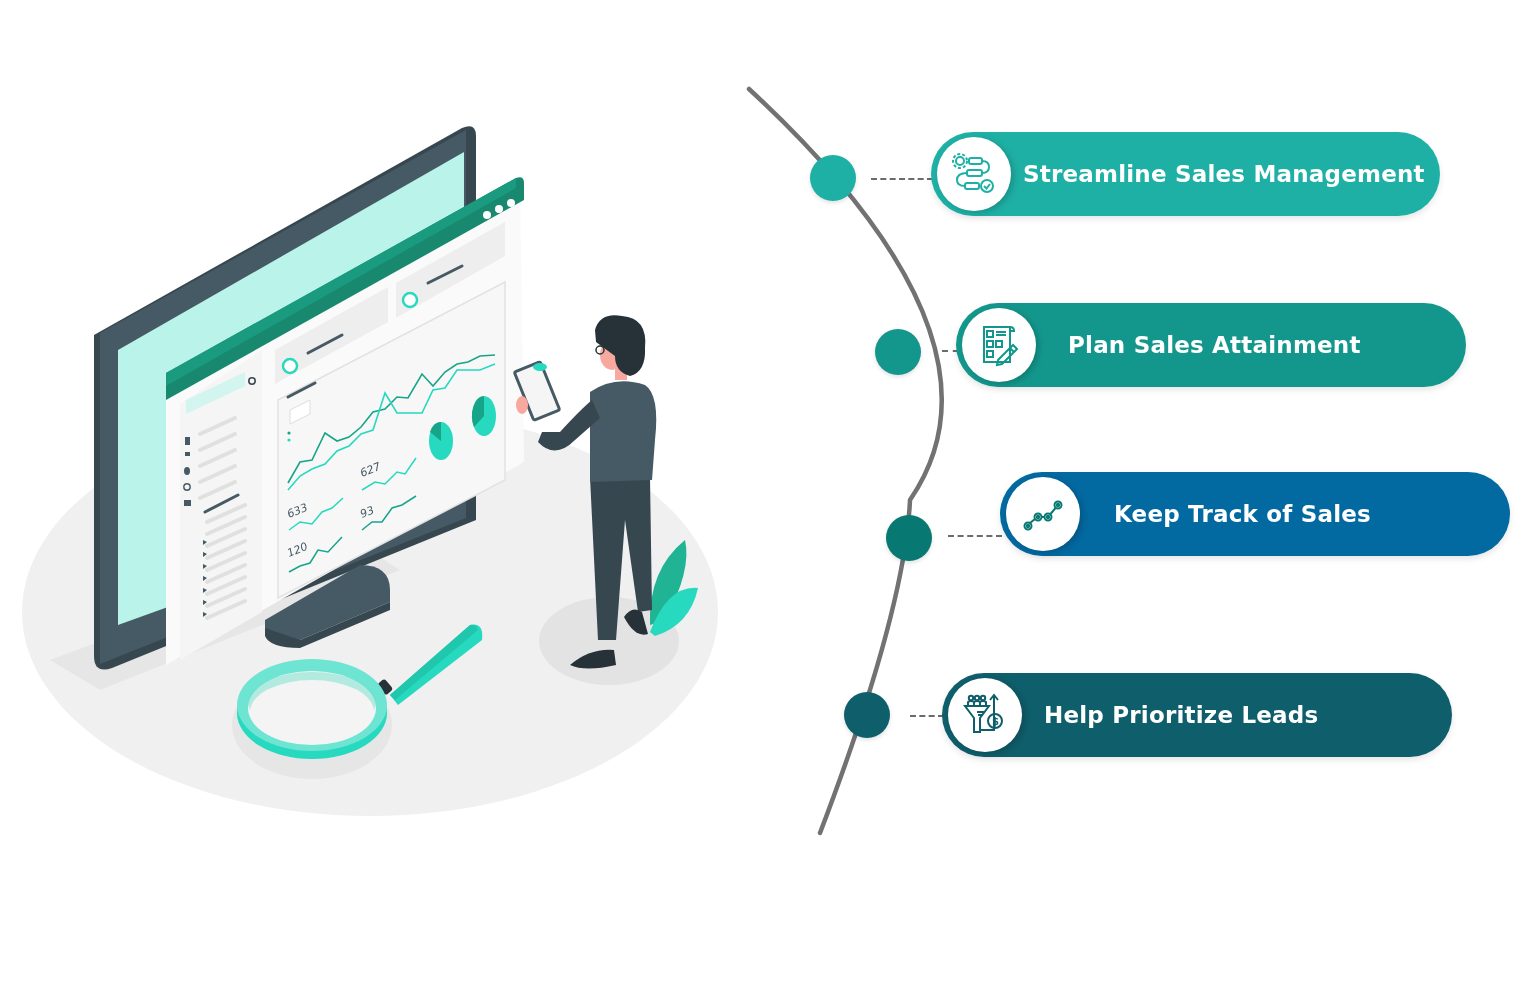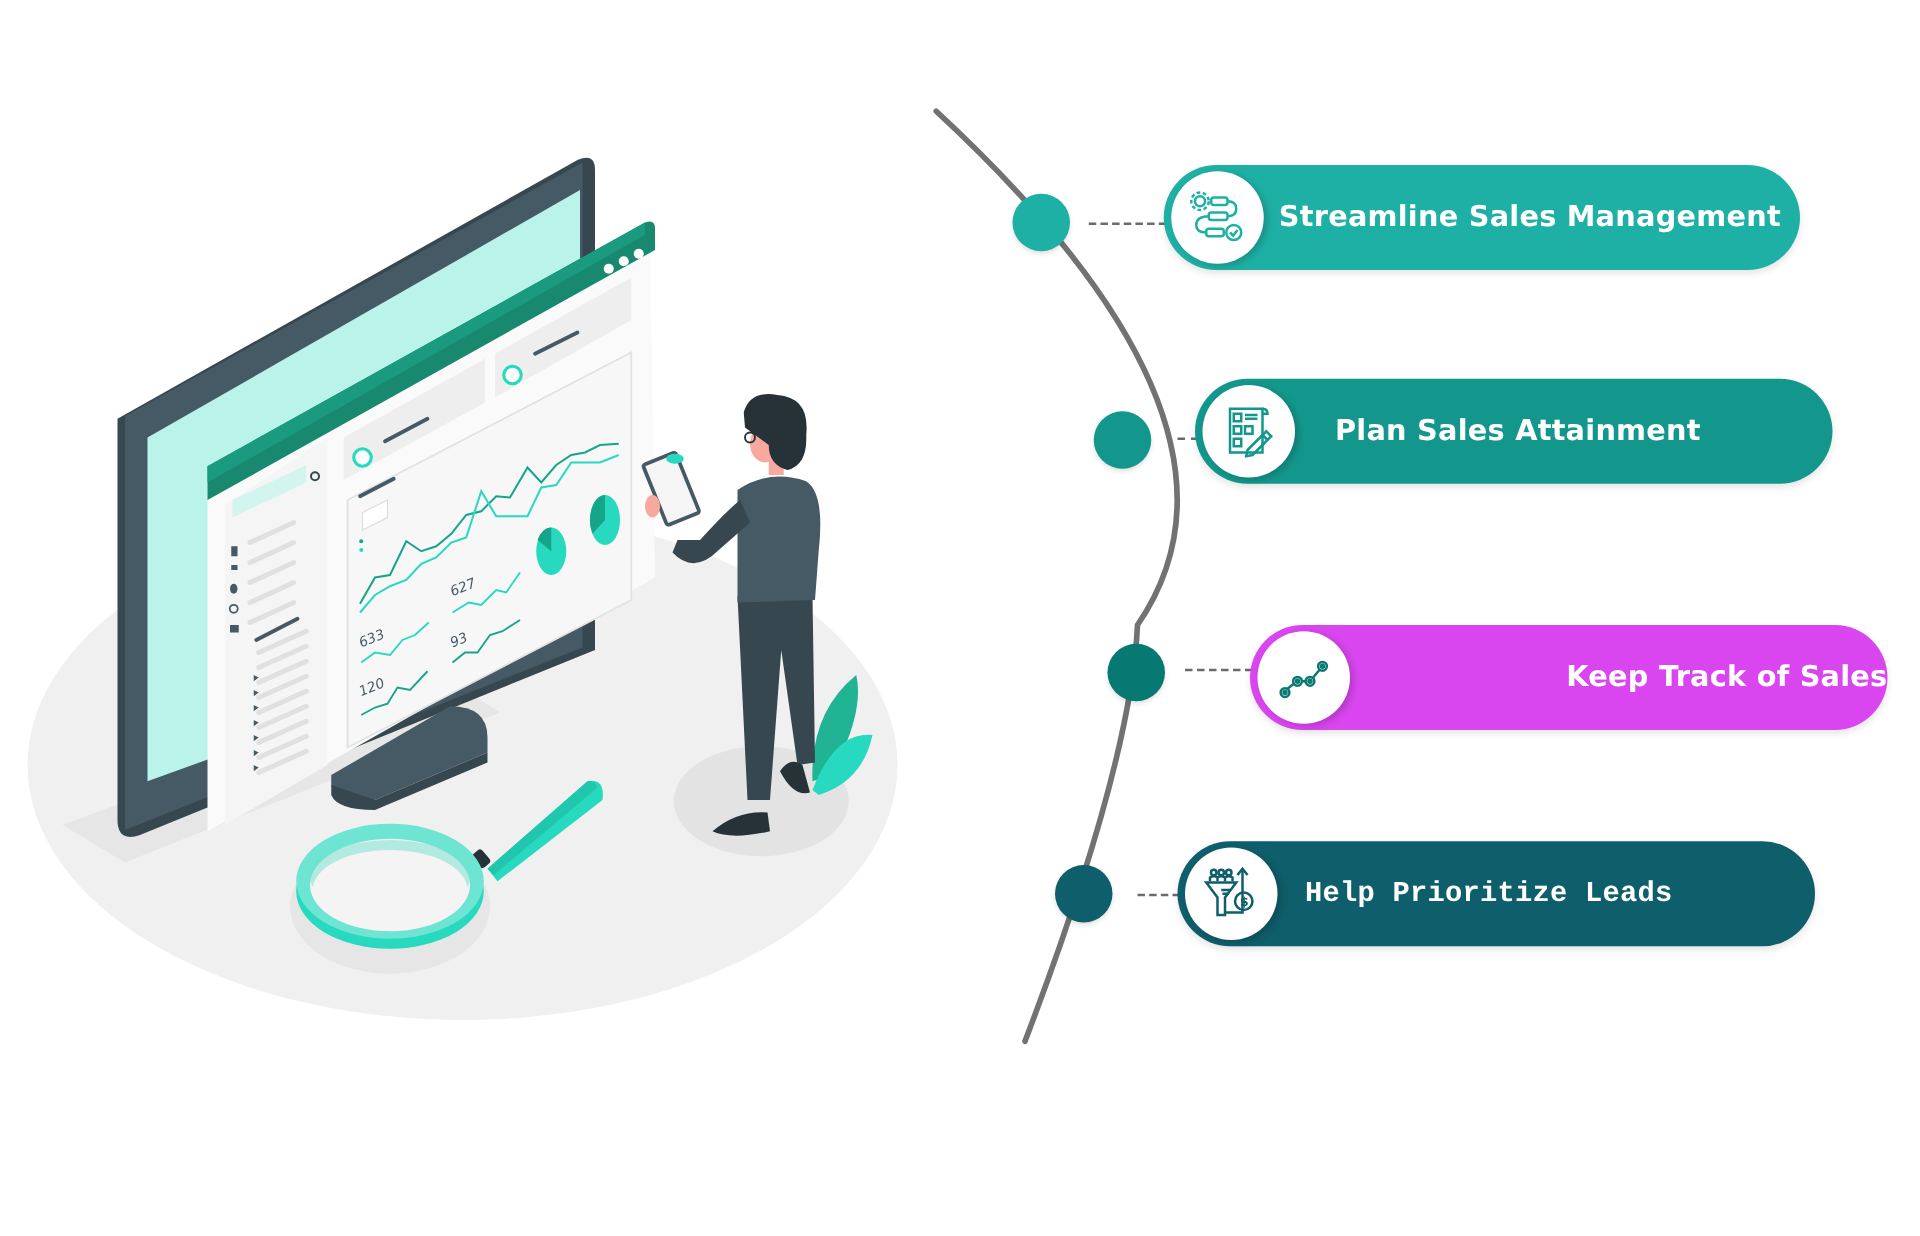--- a/index.html
+++ b/index.html
@@ -213,21 +213,21 @@
         <rect x="11" y="29" width="6" height="6"></rect>
       <line x1="20" y1="10" x2="30" y2="10"></line>
         <line x1="20" y1="13" x2="30" y2="13"></line>
       <path d="M22 38 L37 23 L41 27 L26 42 L21 43 Z"></path>
         <line x1="34" y1="26" x2="38" y2="30"></line>
     </svg>
   </div>
   <span class="pill-label" style="margin-left:112px;">Plan Sales Attainment</span>
 </div>
 
-<div class="pill" style="left:1000px; top:500px; width:510px; background:#d946ef;justify-content:flex-end;">
+<div class="pill" style="left:1000px; top:472px; width:510px; background:#0369a1;">
   <div class="pill-icon">
     <svg width="46" height="46" viewBox="0 0 46 46" fill="none" stroke="#087872" stroke-width="2">
       <circle cx="8" cy="35" r="3.5"></circle>
         <circle cx="8" cy="35" r="1.2"></circle>
       <circle cx="18" cy="26" r="3.5"></circle>
         <circle cx="18" cy="26" r="1.2"></circle>
       <circle cx="28" cy="26" r="3.5"></circle>
         <circle cx="28" cy="26" r="1.2"></circle>
       <circle cx="38" cy="14" r="3.5"></circle>
         <circle cx="38" cy="14" r="1.2"></circle>
@@ -248,14 +248,14 @@
       <path d="M6 13 L6 10 Q9 8 12 10 L12 13 M12 13 L12 10 Q15 8 18 10 L18 13 M18 13 L18 10 Q21 8 24 10 L24 13"></path>
       <path d="M3 14 L27 14 L18 26 L18 40 L12 40 L12 26 Z"></path>
       <line x1="15" y1="20" x2="22" y2="20"></line>
         <line x1="16" y1="23" x2="21" y2="23"></line>
       <path d="M18 38 L32 38 L32 4"></path>
         <path d="M28 8 L32 3 L36 8"></path>
       <circle cx="33" cy="29" r="7"></circle>
         <text x="30" y="33" font-size="10" fill="#0f5e6b" stroke="none" font-family="DejaVu Sans, sans-serif" font-weight="bold">$</text>
     </svg>
   </div>
-  <span class="pill-label" style="margin-left:102px;font-family:Liberation Mono, monospace;">Help Prioritize Leads</span>
+  <span class="pill-label" style="margin-left:102px;">Help Prioritize Leads</span>
 </div>
 
 </body></html>

